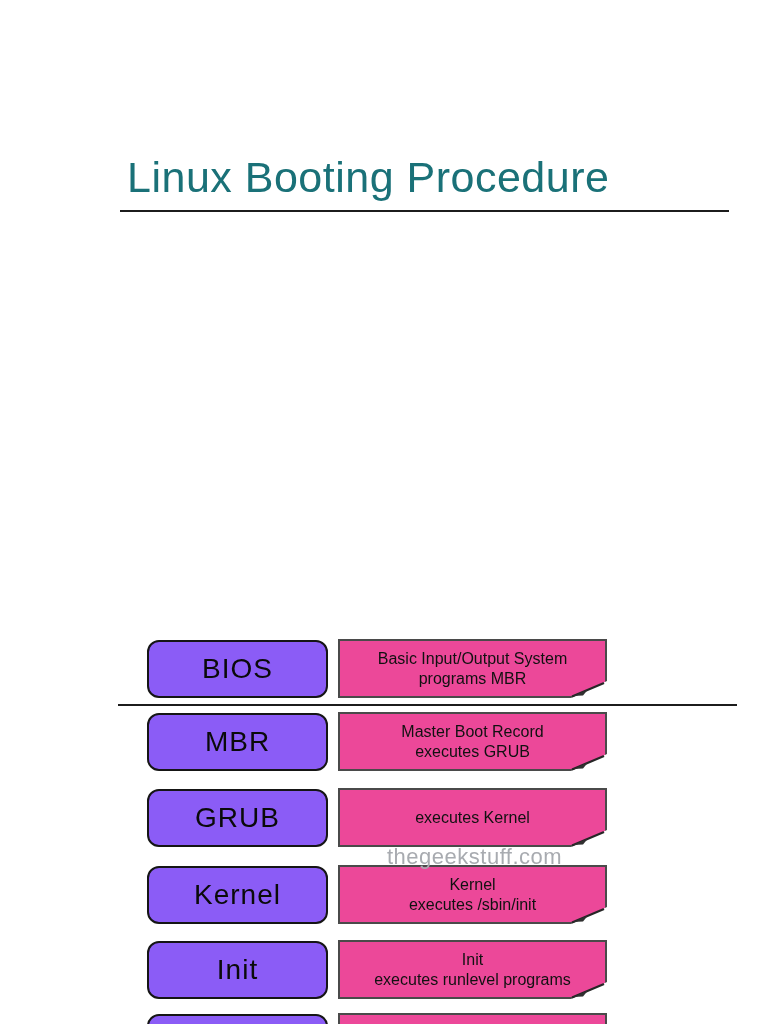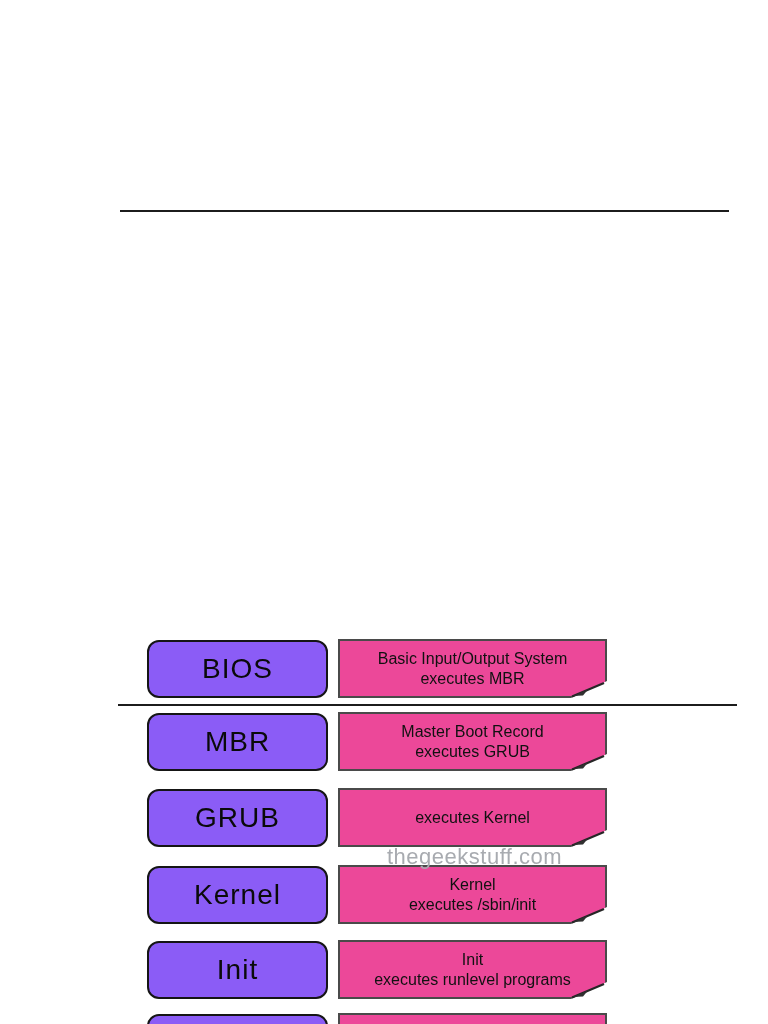--- a/index.html
+++ b/index.html
@@ -52,31 +52,32 @@
     position:absolute; left:387px; top:844px;
     font-size:22px; letter-spacing:0.5px;
     color:#A8ABB0; white-space:nowrap; z-index:5;
   }
 </style>
 </head>
 <body>
 
 <div class="page">
 
+  <div class="page-title">Linux Booting Procedure</div>
   <div class="title-underline"></div>
   <div class="footer-line"></div>
 
   <div id="diagram">
   <div class="row" style="top: 640px;">
     <div class="step-box">
       <span class="step-label">BIOS</span>
     </div>
     <div class="desc-box">
       <span class="desc-line">Basic Input/Output System</span>
-      <span class="desc-line">executes MBR</span>
+      <span class="desc-line">programs MBR</span>
       <svg class="dogear" width="36" height="17" viewBox="0 0 36 17">
         <polygon points="0,17 36,17 36,0" fill="#ffffff"></polygon>
         <path d="M1,15.5 L33,2" stroke="#262626" stroke-width="2.2" fill="none"></path>
         <polygon points="2,15 17,8.5 12,14.5" fill="#303030"></polygon>
       </svg>
     </div>
   </div>
 
   <div class="row" style="top: 713px;">
     <div class="step-box">

